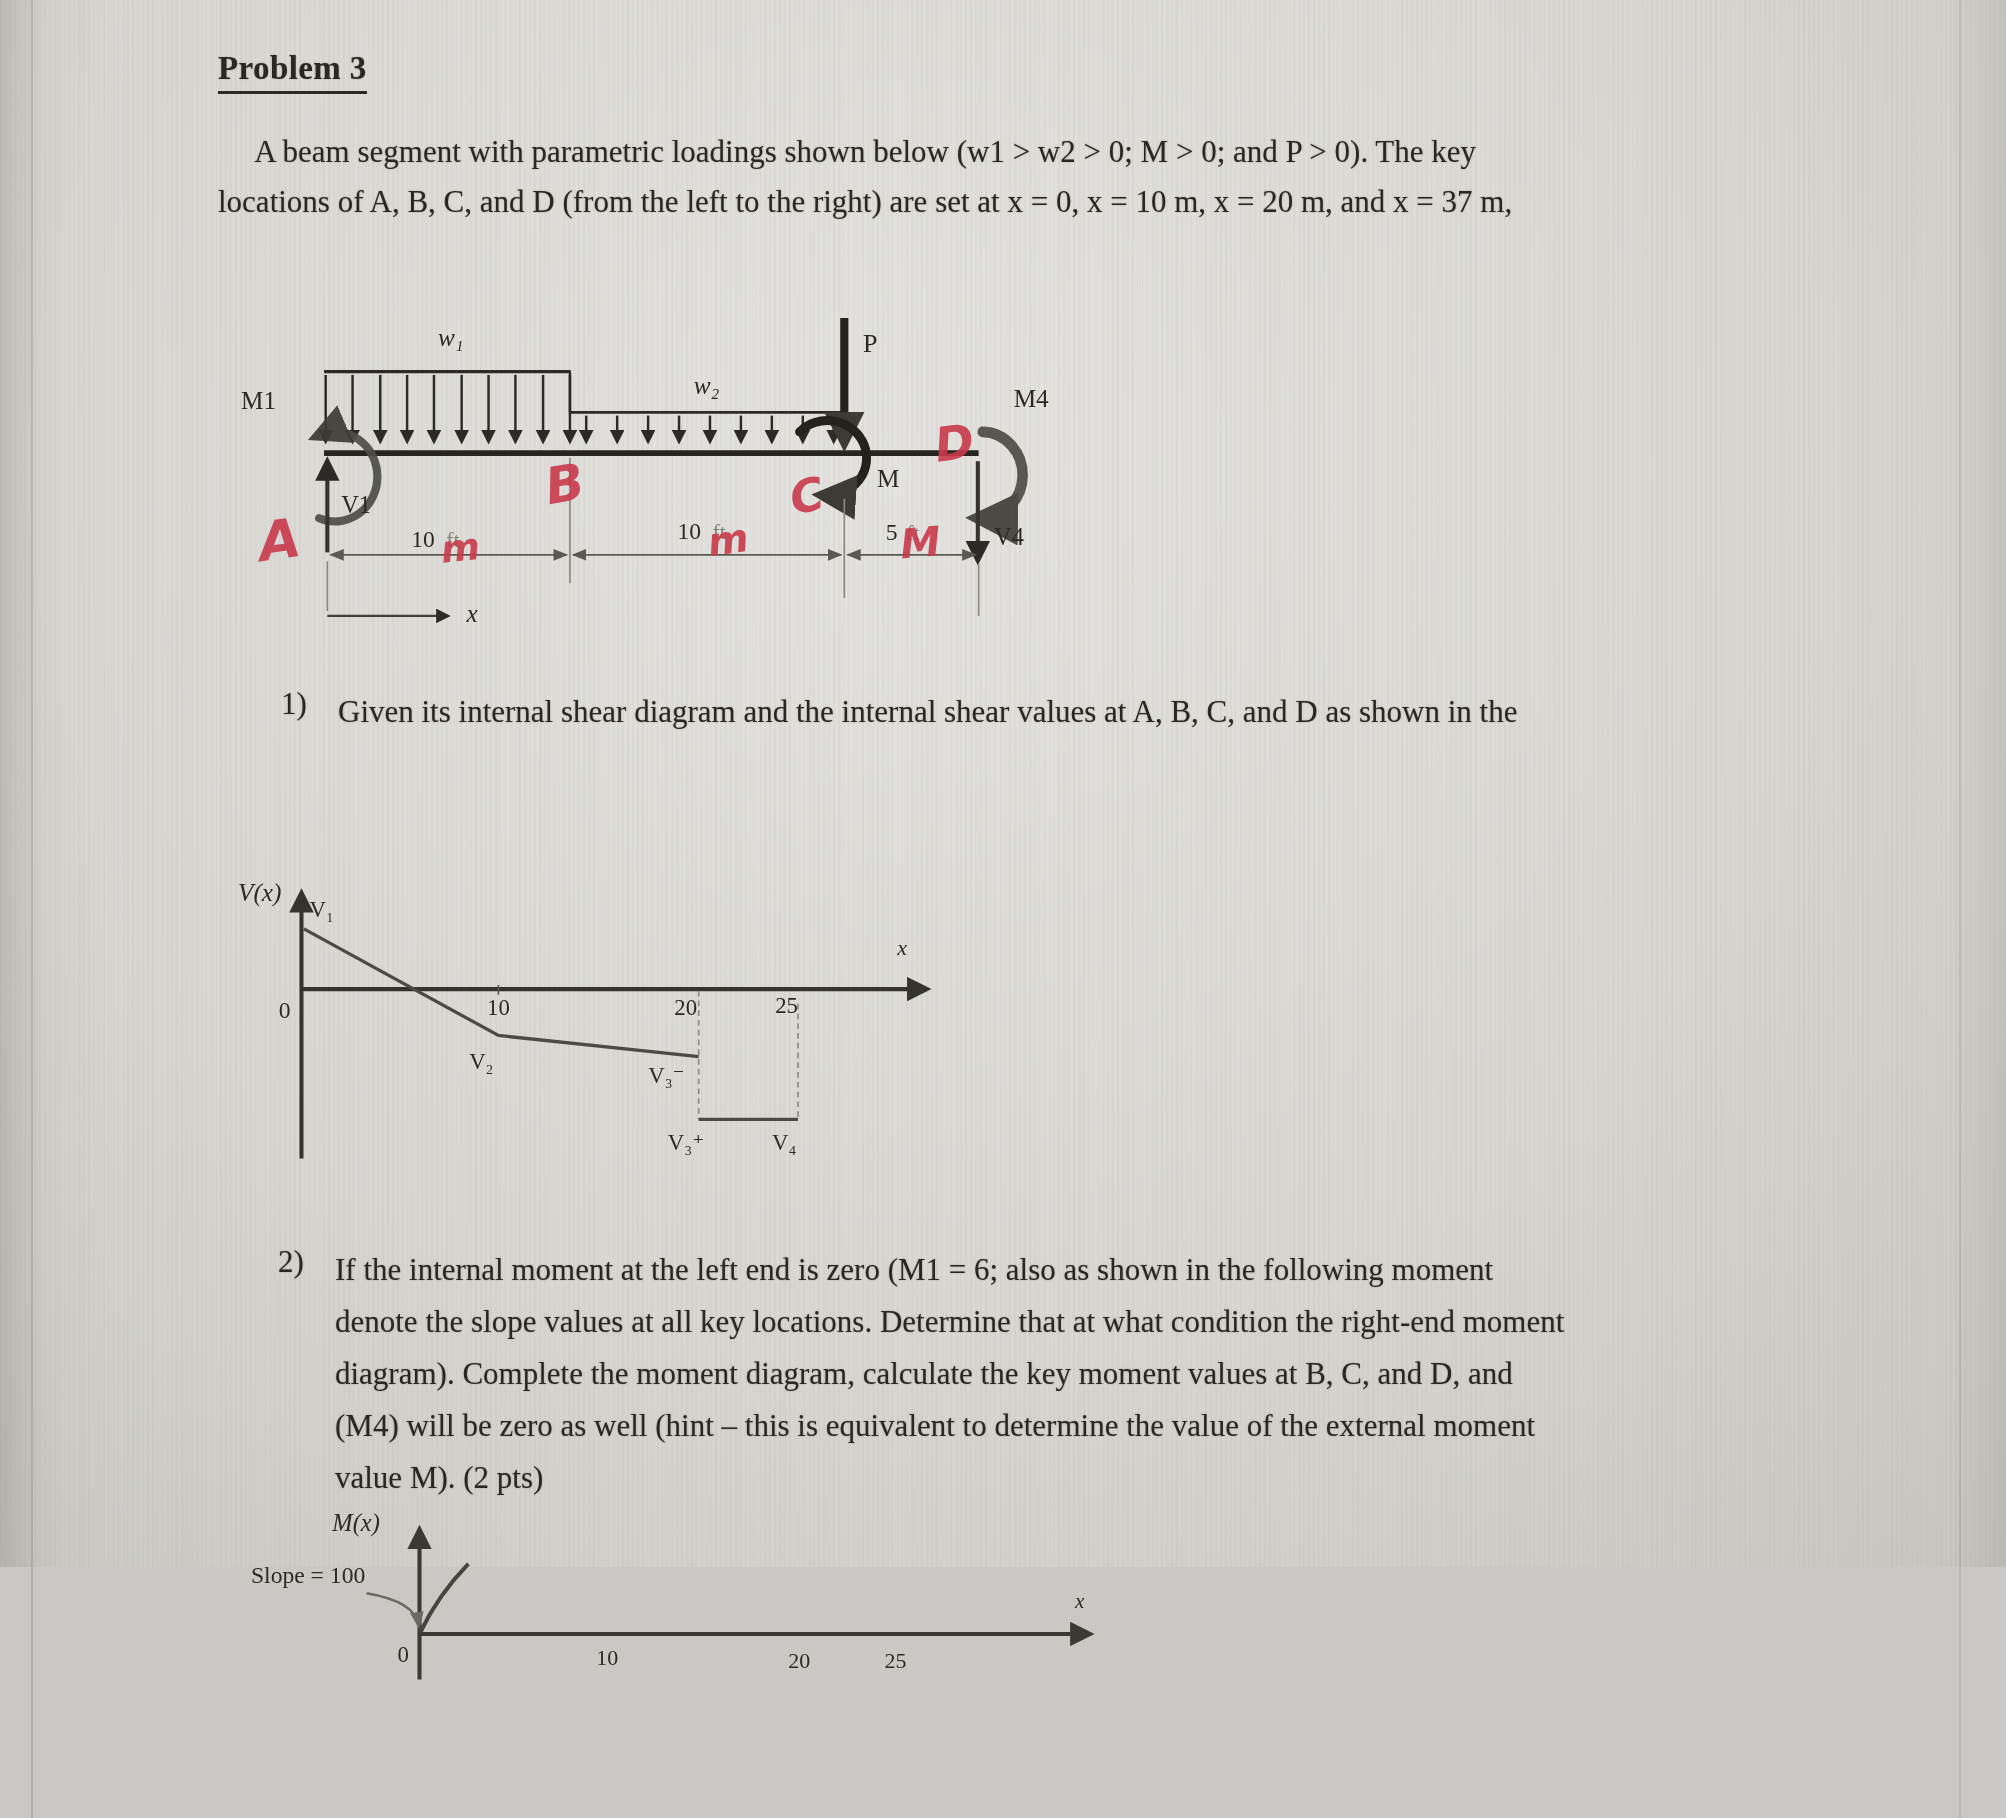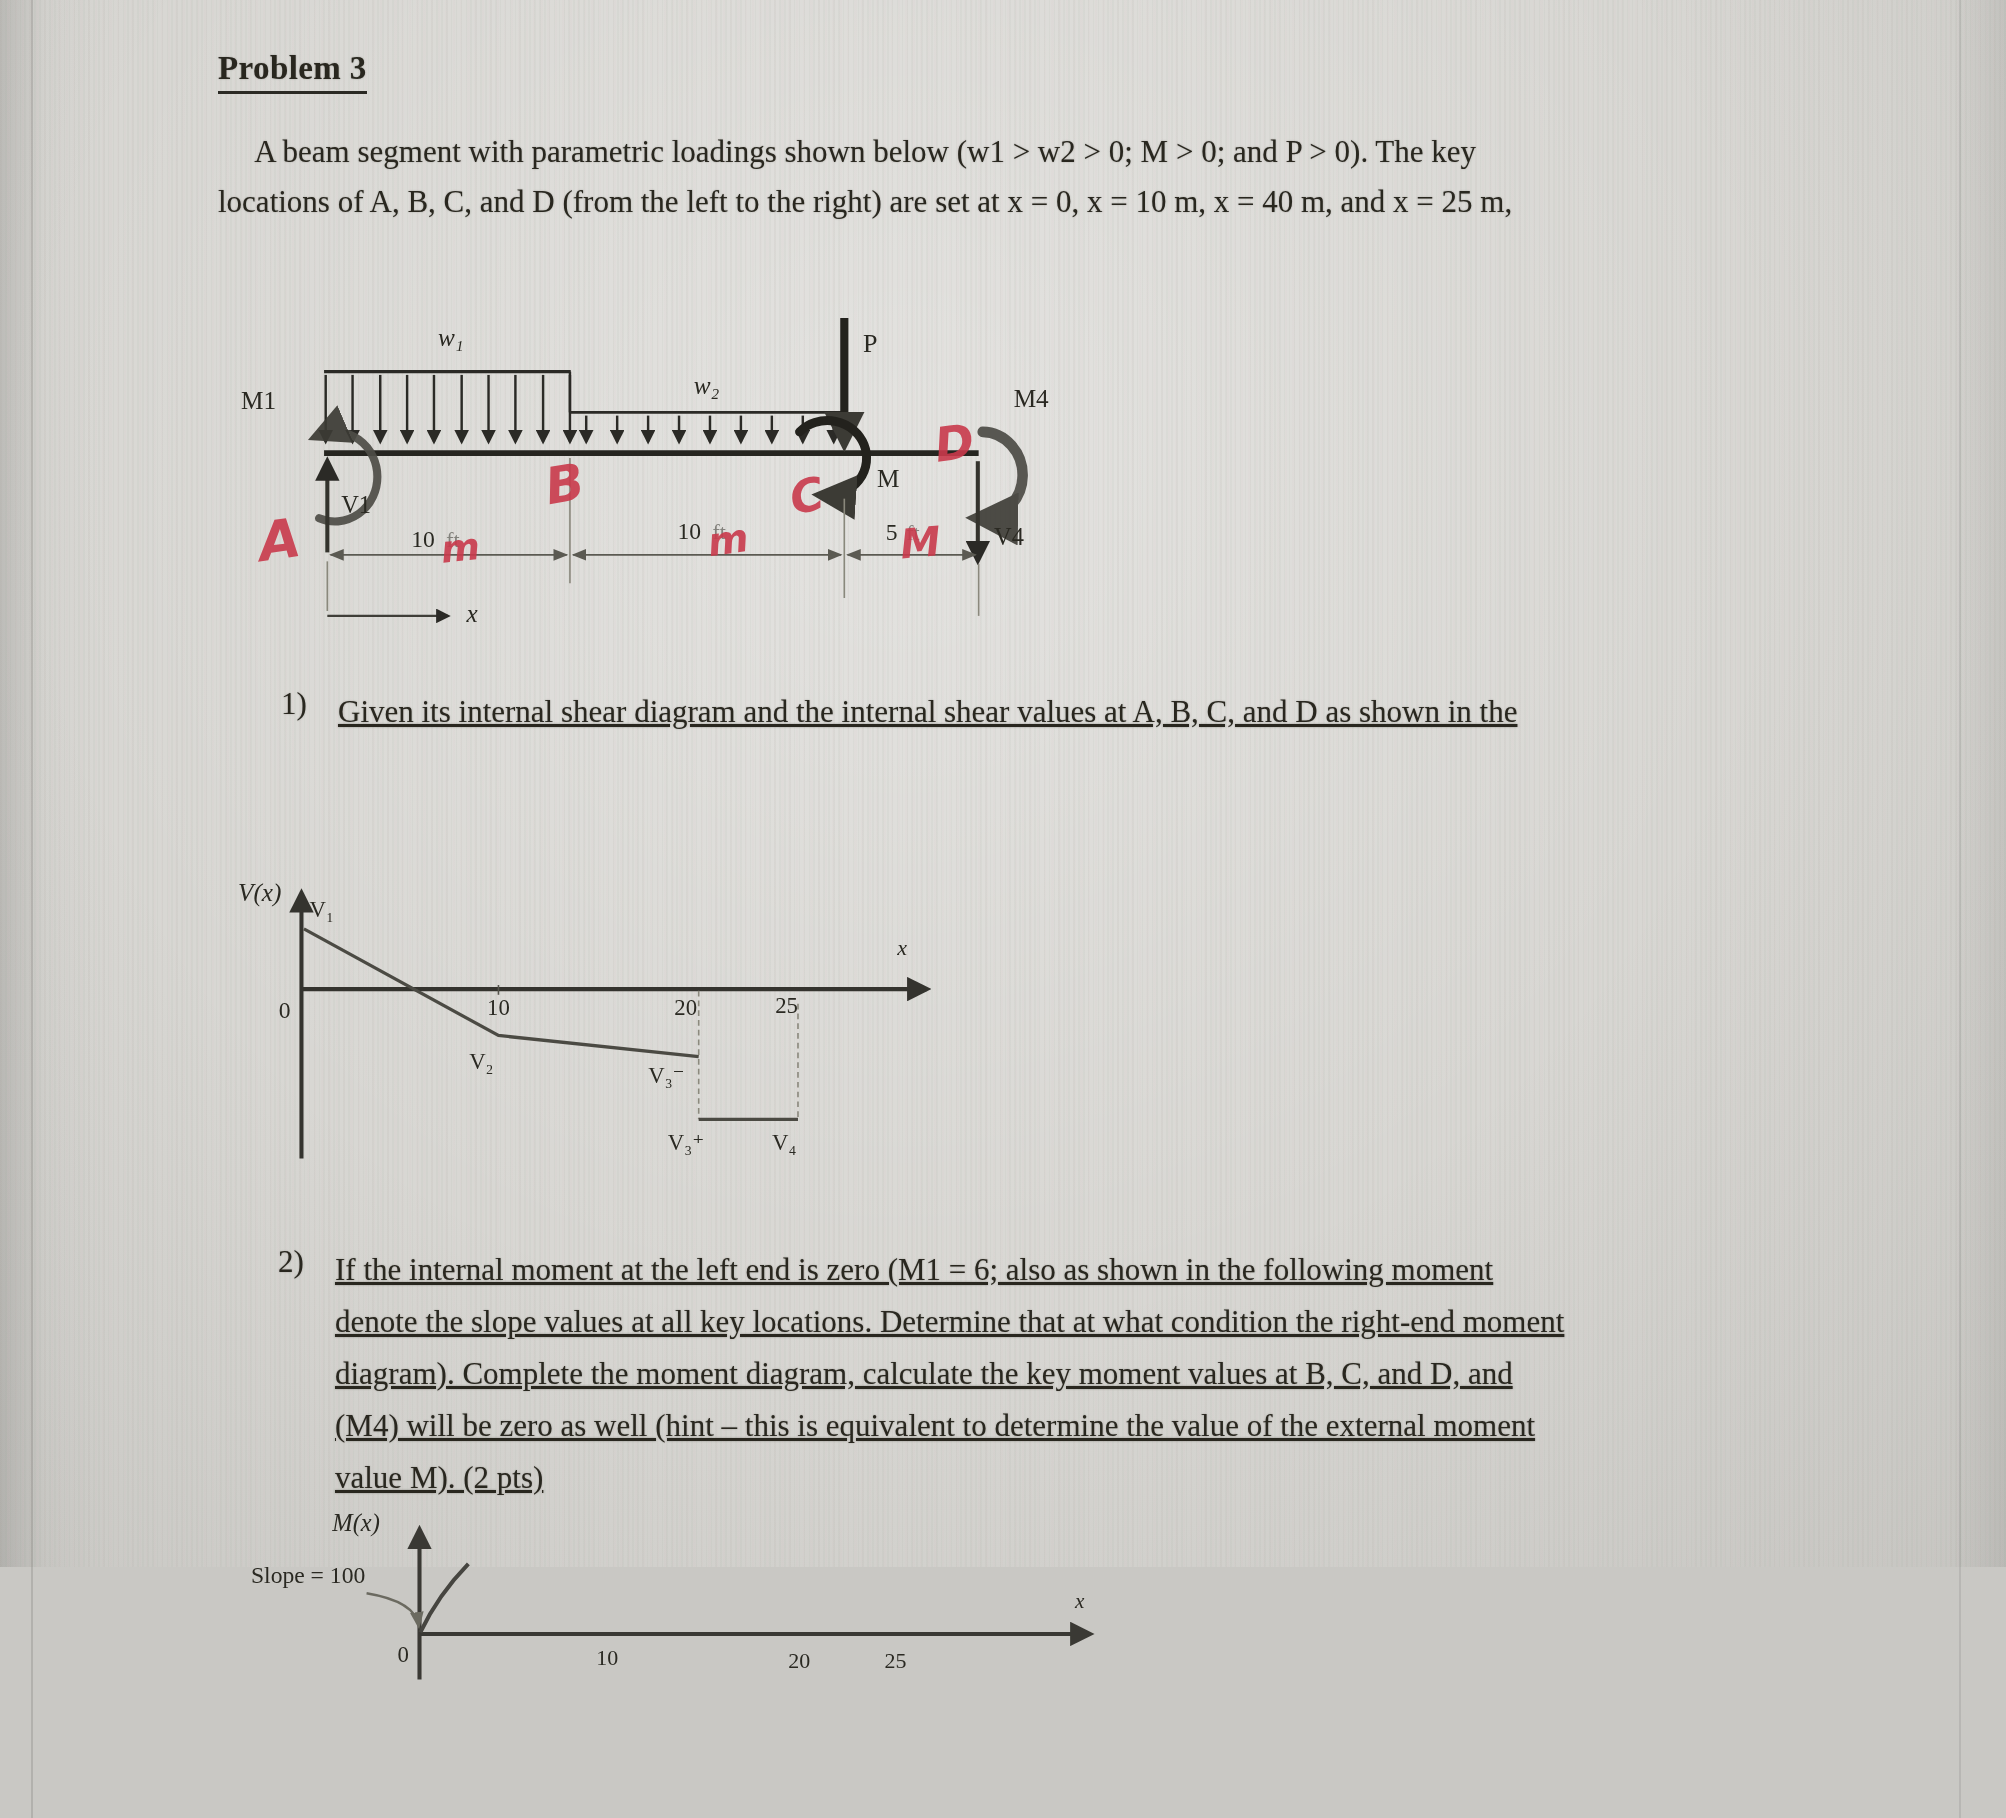--- a/index.html
+++ b/index.html
@@ -21,40 +21,40 @@
   .soft{text-shadow:0 0 1.6px rgba(55,52,44,0.40);}
   .title{
     position:absolute;left:218px;top:50px;
     font-size:33px;font-weight:bold;letter-spacing:0.4px;
     border-bottom:3.3px solid #2b2a24;padding-bottom:4.1px;white-space:nowrap;
   }
   .para{position:absolute;left:218px;top:127px;}
   .para .ln{font-size:31px;line-height:50px;white-space:nowrap;text-align:center;}
   .item{position:absolute;}
   .item .num{position:absolute;left:0;top:0;font-size:31px;}
-  .item .lines{position:absolute;left:45px;top:0;text-decoration:underline;}
+  .item .lines{position:absolute;left:45px;top:0;}
   .item .ln{font-size:31px;line-height:52px;white-space:nowrap;}
   svg{position:absolute;overflow:visible;}
   svg text{font-family:"Liberation Serif","DejaVu Serif",serif;fill:#2a2922;}
   svg text.it{font-style:italic;}
   svg text.faint{opacity:0.5;}
   svg text.hand{font-family:"DejaVu Sans",sans-serif;font-weight:bold;font-style:italic;fill:#c93a4c;opacity:0.9;}
 </style>
 </head>
 <body>
 
 <div class="page">
   <div class="fold-left"></div>
   <div class="fold-right"></div>
 
   <div class="title soft">Problem 3</div>
 
   <div class="para">
     <div class="ln soft">A beam segment with parametric loadings shown below (w1 &gt; w2 &gt; 0; M &gt; 0; and P &gt; 0). The key</div>
-    <div class="ln soft">locations of A, B, C, and D (from the left to the right) are set at x = 0, x = 10 m, x = 40 m, and x = 25 m,</div>
+    <div class="ln soft">locations of A, B, C, and D (from the left to the right) are set at x = 0, x = 10 m, x = 20 m, and x = 37 m,</div>
   </div>
 
   <svg style="left:228px;top:313px;" width="863" height="342" viewBox="0 0 1060 420">
     <defs>
       <marker id="b-ah" viewBox="0 0 10 10" refX="8" refY="5" markerWidth="6" markerHeight="6" orient="auto-start-reverse">
         <path d="M0,0 L10,5 L0,10 z" fill="#2b2a26"></path>
       </marker>
       <marker id="b-ahdim" viewBox="0 0 10 10" refX="9" refY="5" markerWidth="9" markerHeight="9" orient="auto-start-reverse">
         <path d="M0,1 L10,5 L0,9 z" fill="#5b5a52"></path>
       </marker>

